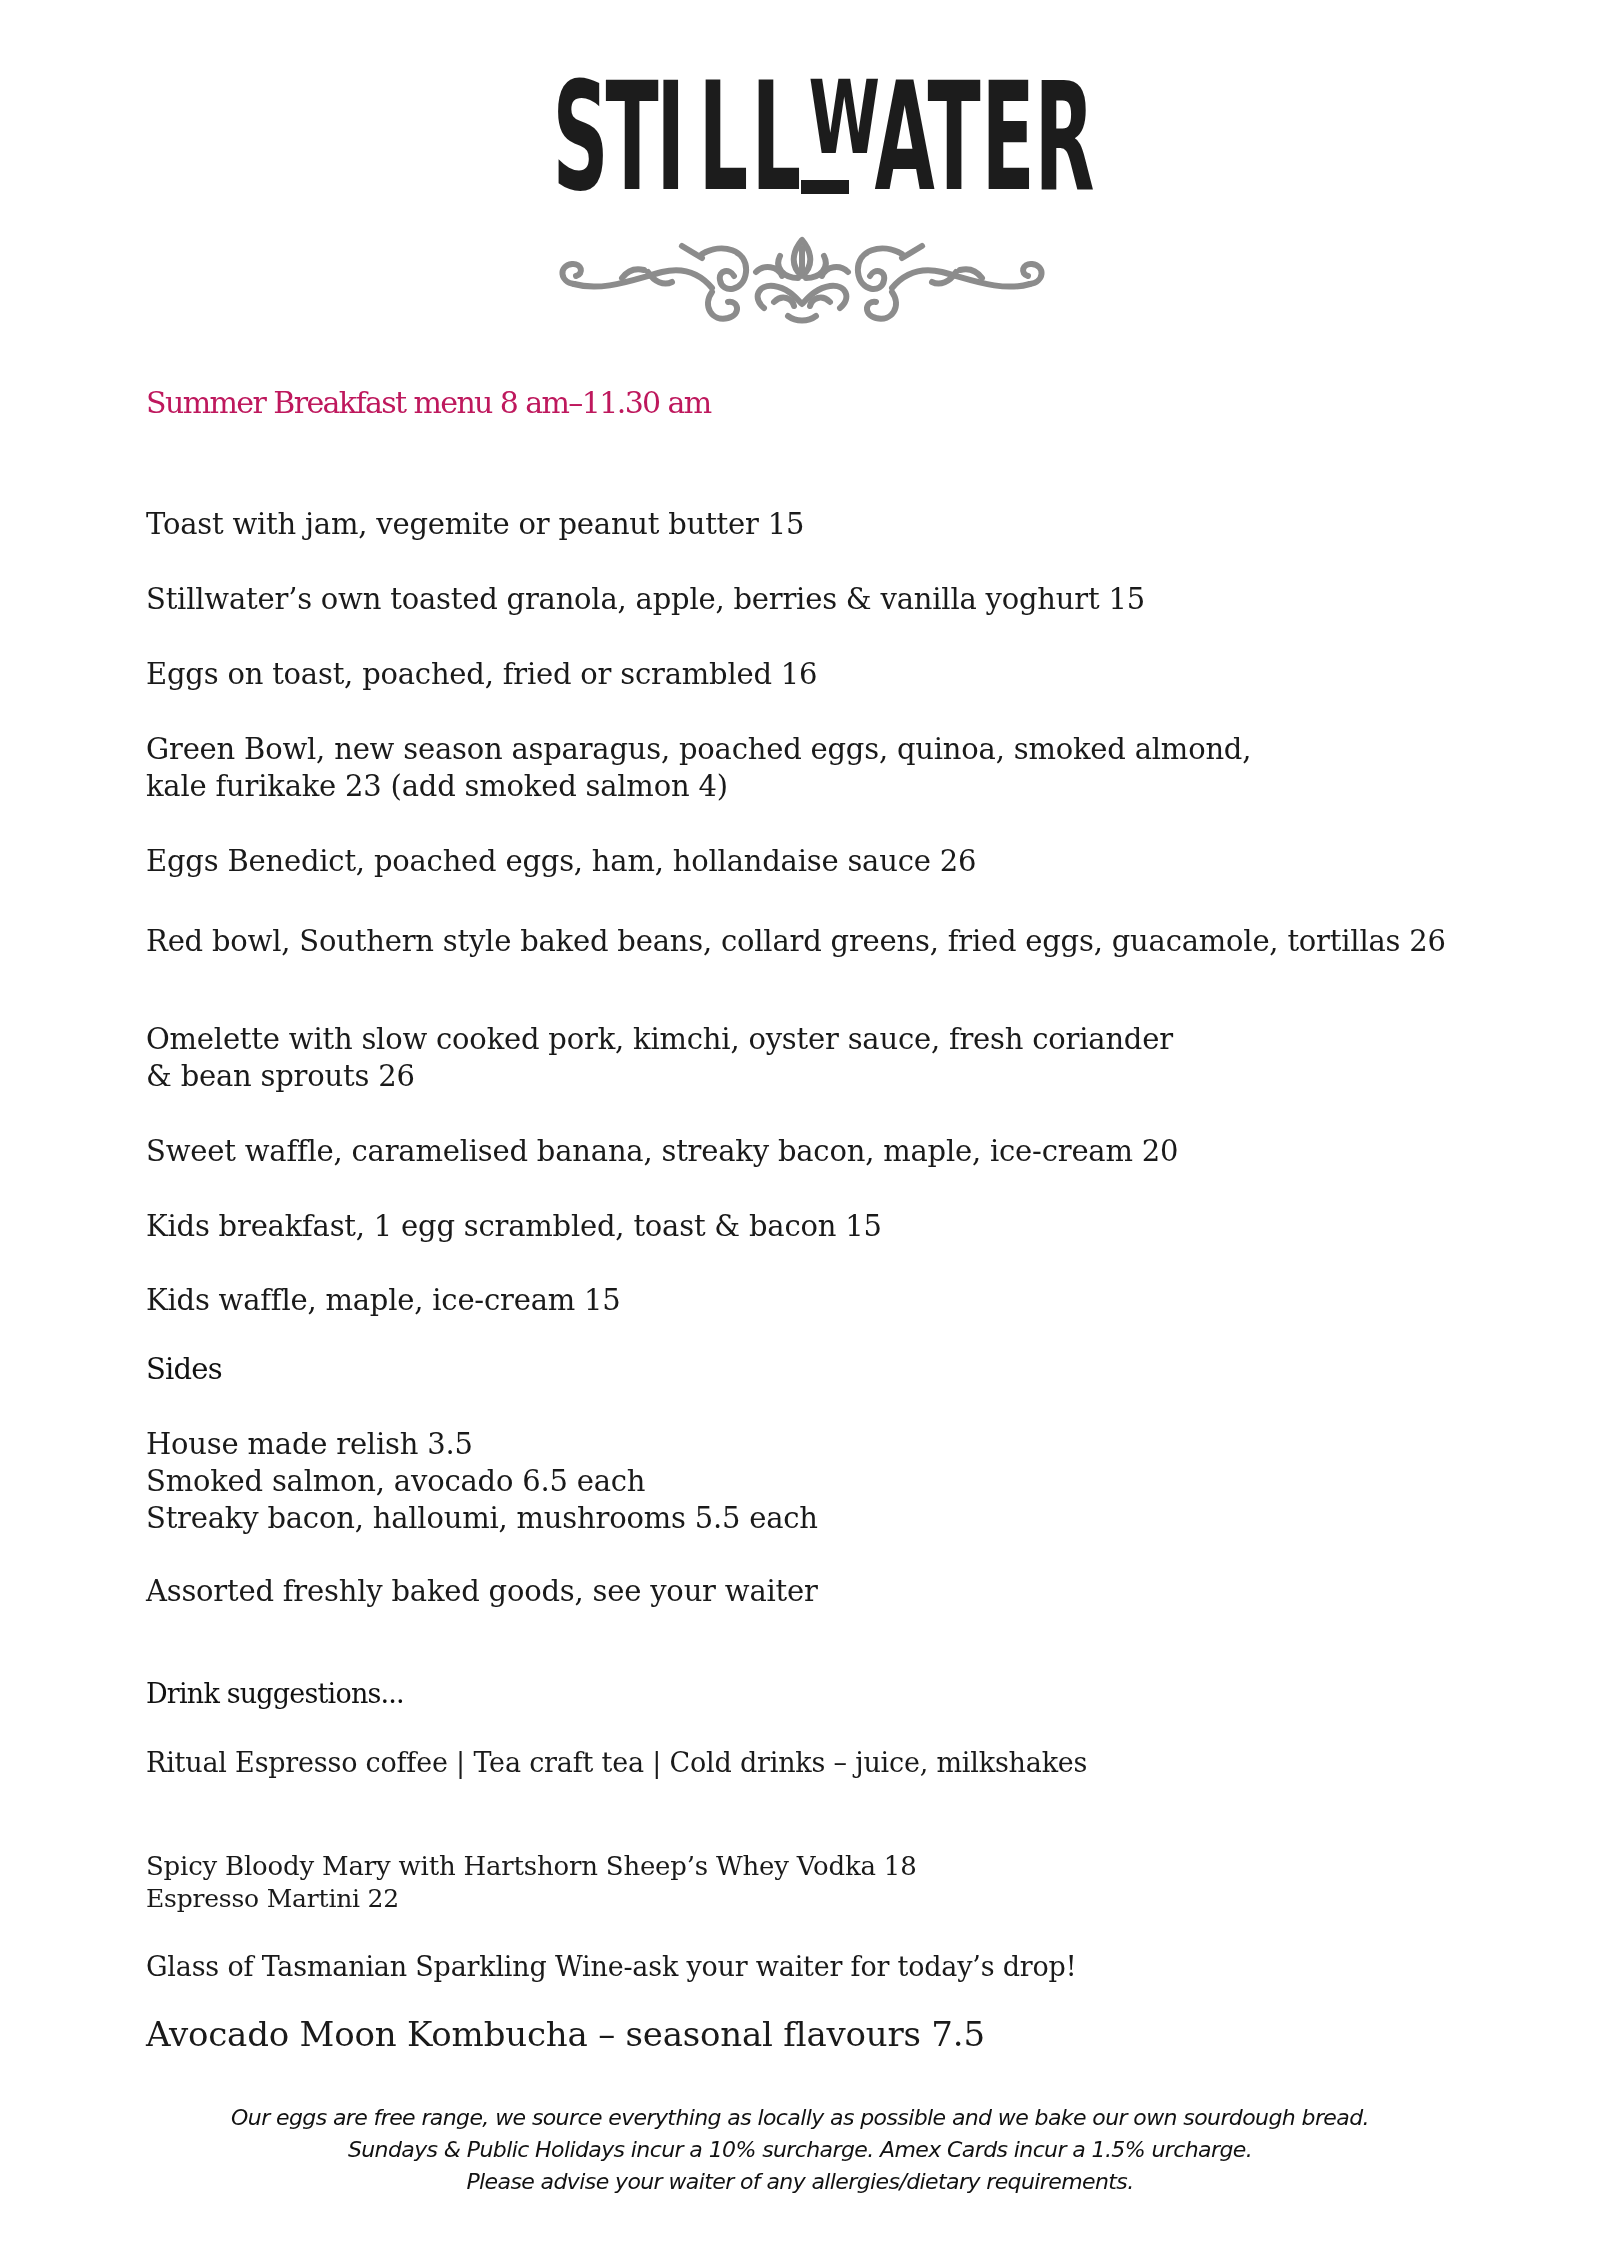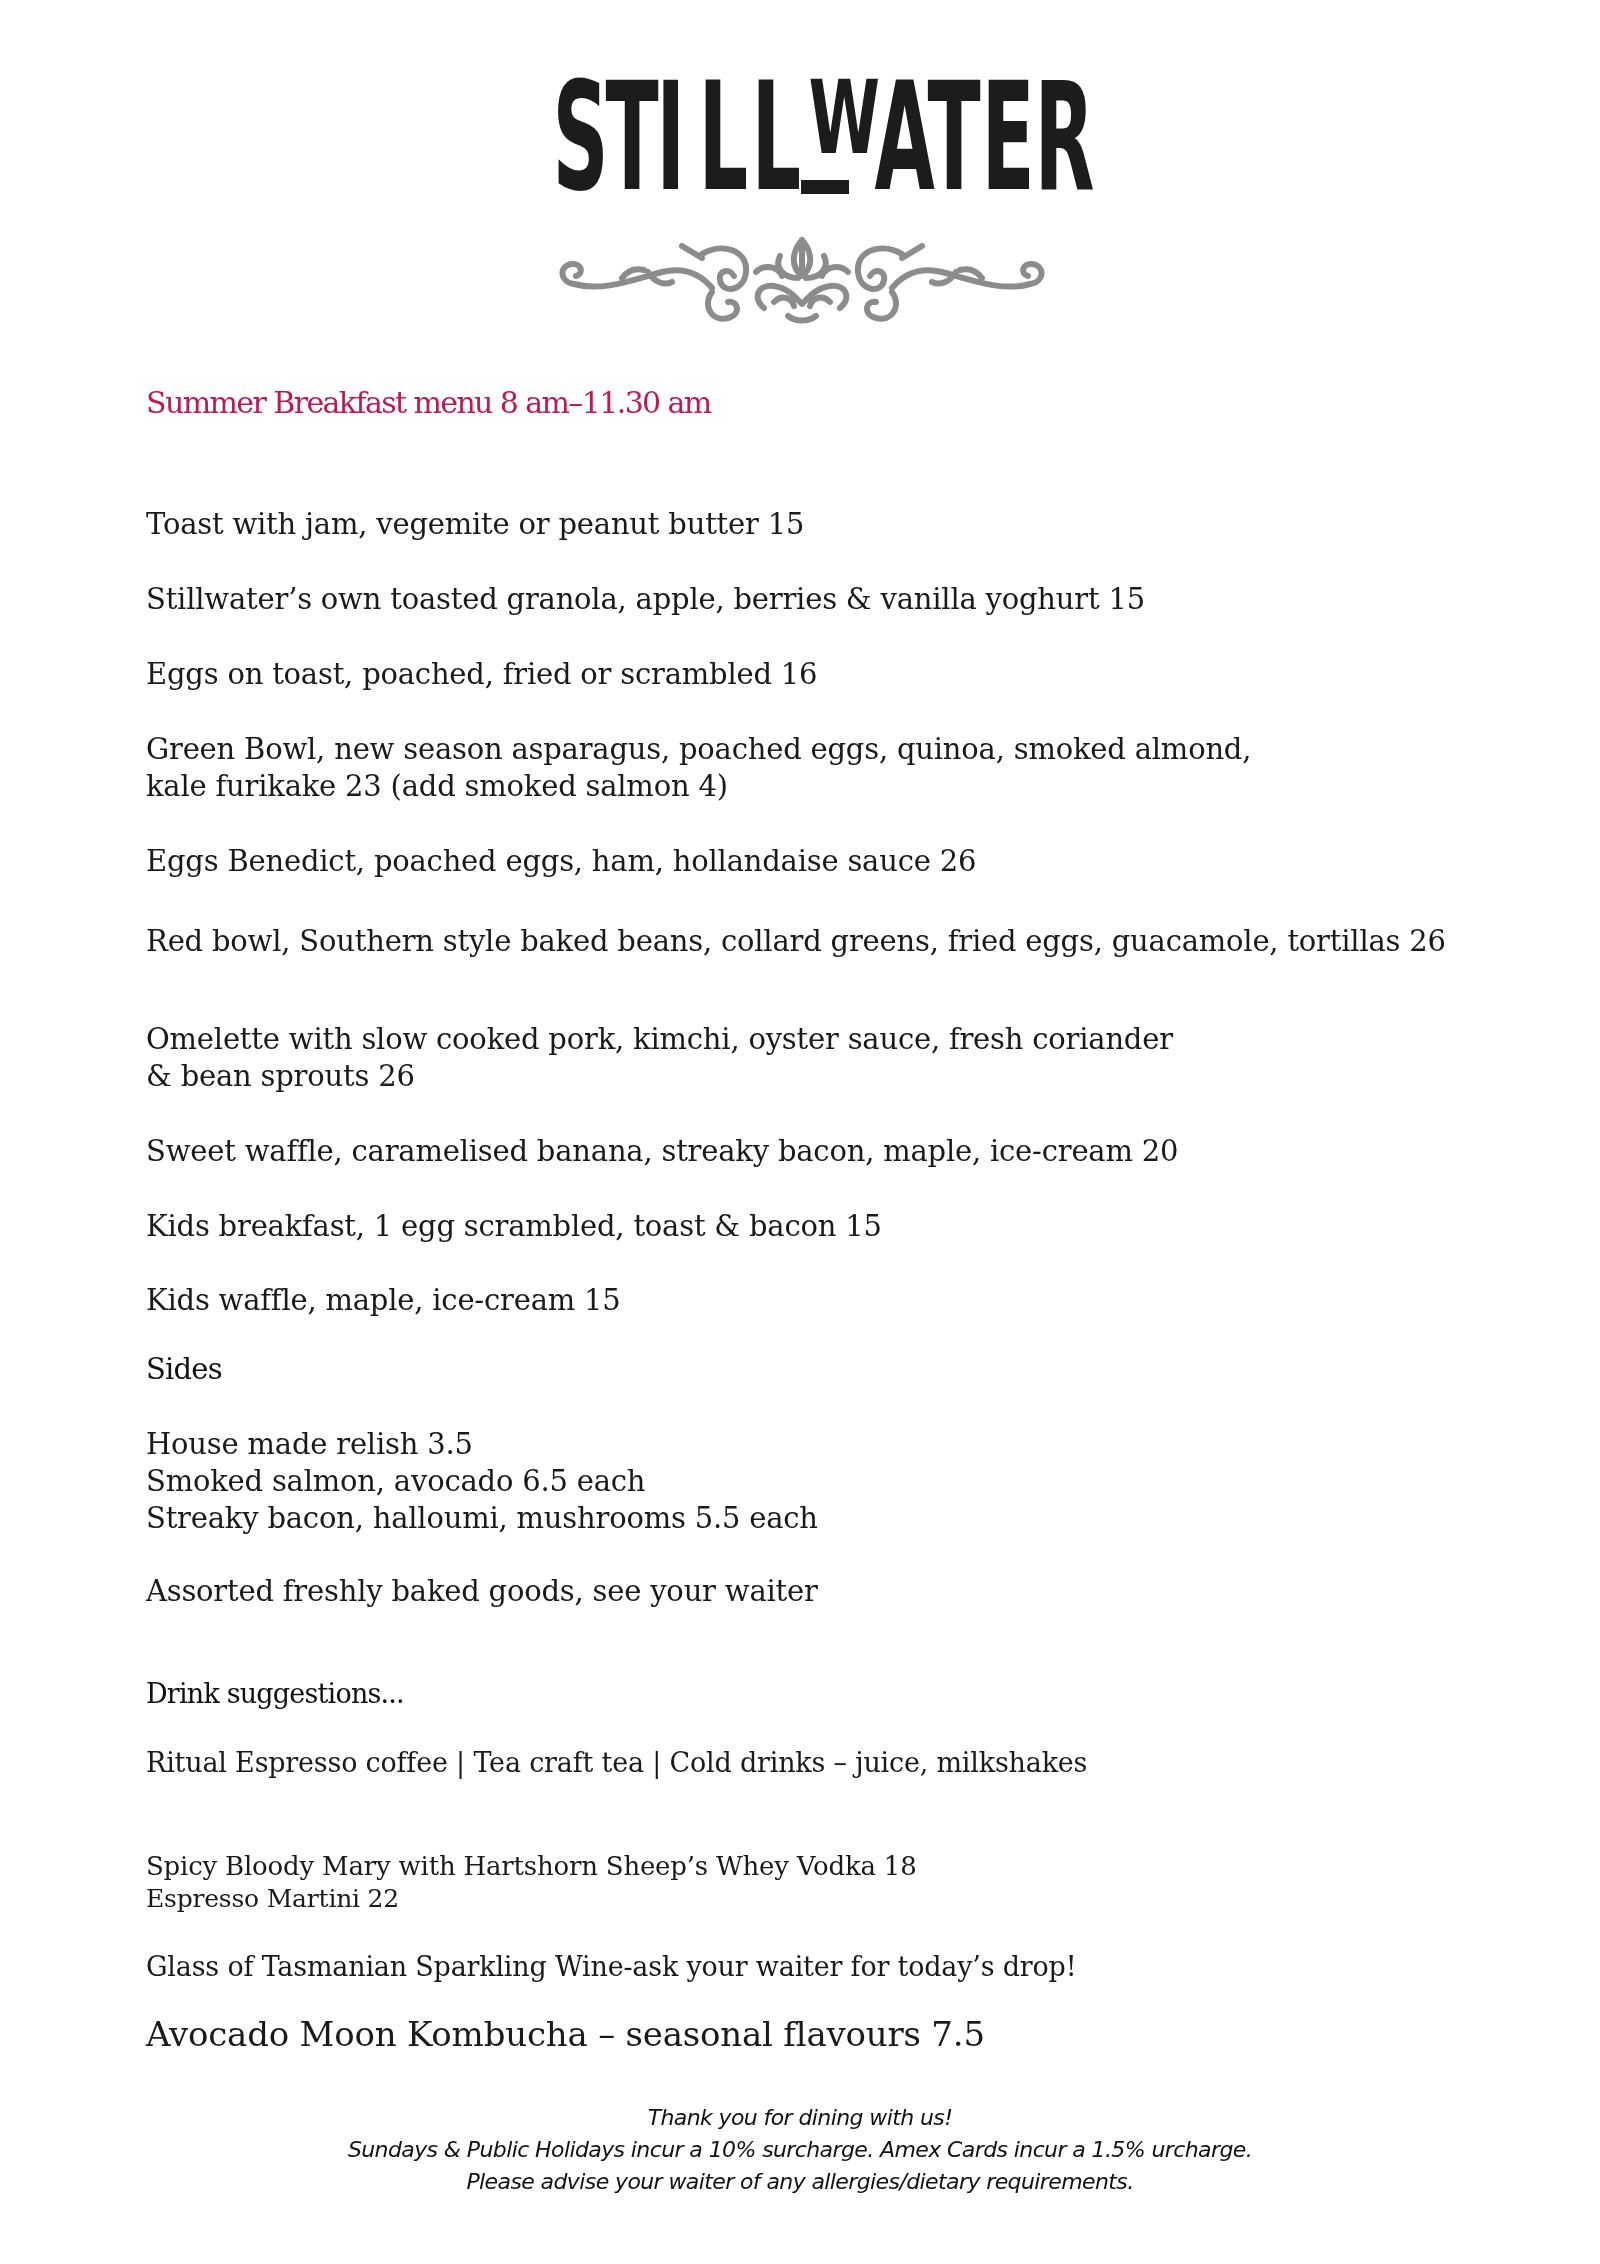--- a/index.html
+++ b/index.html
@@ -210,16 +210,16 @@
 <div class="line" style="top:1573px">Assorted freshly baked goods, see your waiter</div>
 
 <div class="heading" style="top:1675px; font-size:27px;">Drink suggestions...</div>
 <div class="line" style="top:1744px; font-size:27px;">Ritual Espresso coffee | Tea craft tea | Cold drinks – juice, milkshakes</div>
 <div class="line" style="top:1812px; font-size:26px;margin-top:36px;">Spicy Bloody Mary with Hartshorn Sheep’s Whey Vodka 18</div>
 <div class="line" style="top:1880px; font-size:25px;">Espresso Martini 22</div>
 <div class="line" style="top:1948px; font-size:27px;">Glass of Tasmanian Sparkling Wine-ask your waiter for today’s drop!</div>
 <div class="line" style="top:2016px; font-size:34px;">Avocado Moon Kombucha – seasonal flavours 7.5</div>
 
 <div class="footer">
-  <div class="footer-line">Thank you for dining with us!</div>
+  <div class="footer-line">Our eggs are free range, we source everything as locally as possible and we bake our own sourdough bread.</div>
   <div class="footer-line">Sundays &amp; Public Holidays incur a 10% surcharge. Amex Cards incur a 1.5% urcharge.</div>
   <div class="footer-line">Please advise your waiter of any allergies/dietary requirements.</div>
 </div>
 
 </body></html>

